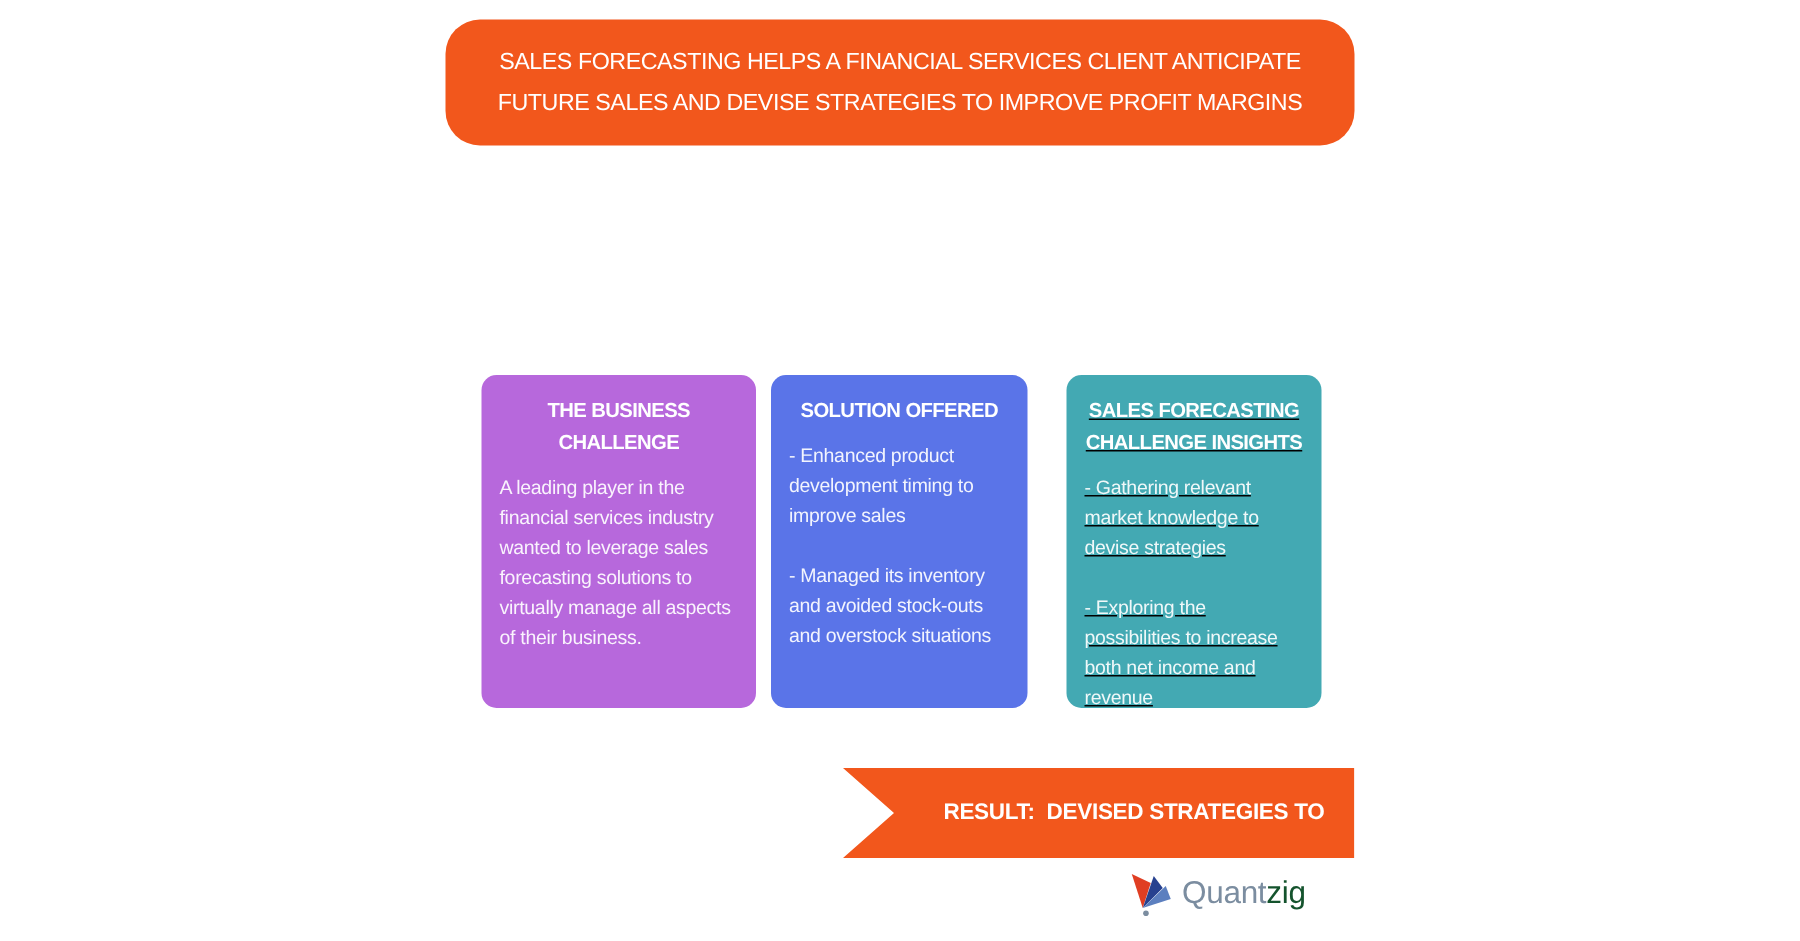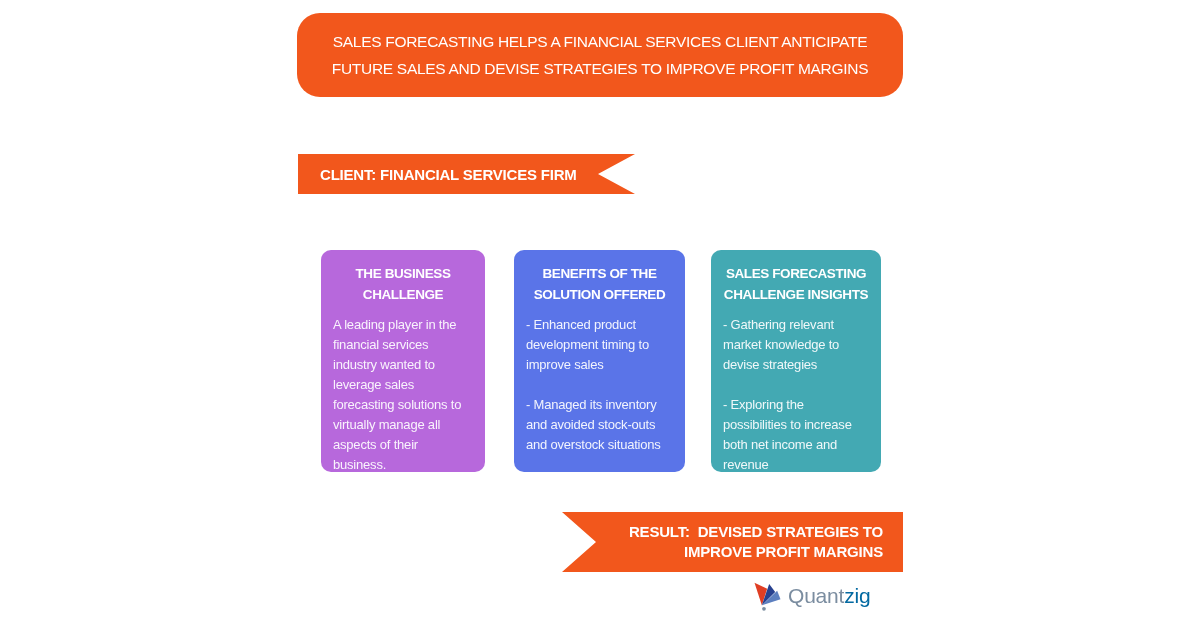--- a/index.html
+++ b/index.html
@@ -73,21 +73,21 @@
 
   
   .card {
     position: absolute;
     top: 250px;
     height: 222px;
     border-radius: 10px;
     box-sizing: border-box;
     padding: 13px 12px 12px 12px;
   }
-  .card-0 { left: 321px; width: 164px; }
+  .card-0 { left: 321px; width: 183px; }
   .card-1 { left: 514px; width: 171px; }
   .card-2 { left: 711px; width: 170px; }
   .card-title {
     margin: 0 0 10px 0;
     text-align: center;
   }
   .card-title-line {
     color: #ffffff;
     font-weight: bold;
     font-size: 13.5px;
@@ -118,59 +118,54 @@
 </head>
 <body>
 
 <div class="canvas">
 
   <header class="top-banner" style="background: rgb(242, 87, 28);">
     <div class="banner-line">SALES FORECASTING HELPS A FINANCIAL SERVICES CLIENT ANTICIPATE</div>
     <div class="banner-line">FUTURE SALES AND DEVISE STRATEGIES TO IMPROVE PROFIT MARGINS</div>
   </header>
 
-  <div class="ribbon-client" style="background: rgb(242, 87, 28);">
-    <span class="ribbon-text">CLIENT: FINANCIAL SERVICES FIRM</span>
-  </div>
 
   <section class="card card-0" style="background: rgb(183, 104, 220);">
     <div class="card-title">
       <div class="card-title-line">THE BUSINESS</div>
       <div class="card-title-line">CHALLENGE</div>
     </div>
     <p class="card-body-p">A leading player in the financial services industry wanted to leverage sales forecasting solutions to virtually manage all aspects of their business.</p>
   </section>
 
   <section class="card card-1" style="background: rgb(90, 116, 232);">
     <div class="card-title">
-      <div class="card-title-line">BENEFITS OF THE</div>
       <div class="card-title-line">SOLUTION OFFERED</div>
     </div>
     <p class="card-body-p">- Enhanced product development timing to improve sales</p>
     <p class="card-body-p">- Managed its inventory and avoided stock-outs and overstock situations</p>
   </section>
 
-  <section class="card card-2" style="background: rgb(67, 169, 179);">
+  <section class="card card-2" style="background: rgb(67, 169, 179); text-decoration: underline;">
     <div class="card-title">
       <div class="card-title-line">SALES FORECASTING</div>
       <div class="card-title-line">CHALLENGE INSIGHTS</div>
     </div>
     <p class="card-body-p">- Gathering relevant market knowledge to devise strategies</p>
     <p class="card-body-p">- Exploring the possibilities to increase both net income and revenue</p>
   </section>
 
   <div class="ribbon-result" style="background: rgb(242, 87, 28);">
     <div class="ribbon-line">RESULT:  DEVISED STRATEGIES TO</div>
-    <div class="ribbon-line">IMPROVE PROFIT MARGINS</div>
   </div>
 
   <div class="logo">
     <svg class="logo-icon" viewBox="0 0 24 24" aria-hidden="true">
       <path d="M7 19 L1.5 2 L11 6.5 Z" fill="#E03E23"></path>
       <path d="M7 19 L12.5 3 L17 9 Z" fill="#27418F"></path>
       <path d="M7 19 L18.5 8 L21 14.5 Z" fill="#5C7FBF"></path>
       <circle cx="8.6" cy="21.6" r="1.4" fill="#7B8DA0"></circle>
     </svg>
     <span class="logo-text" style="color: rgb(123, 141, 160);">Quant</span>
-      <span class="logo-text" style="color: #0369a1;">zig</span>
+      <span class="logo-text" style="color: #14532d;">zig</span>
   </div>
 
 </div>
 
 </body></html>

